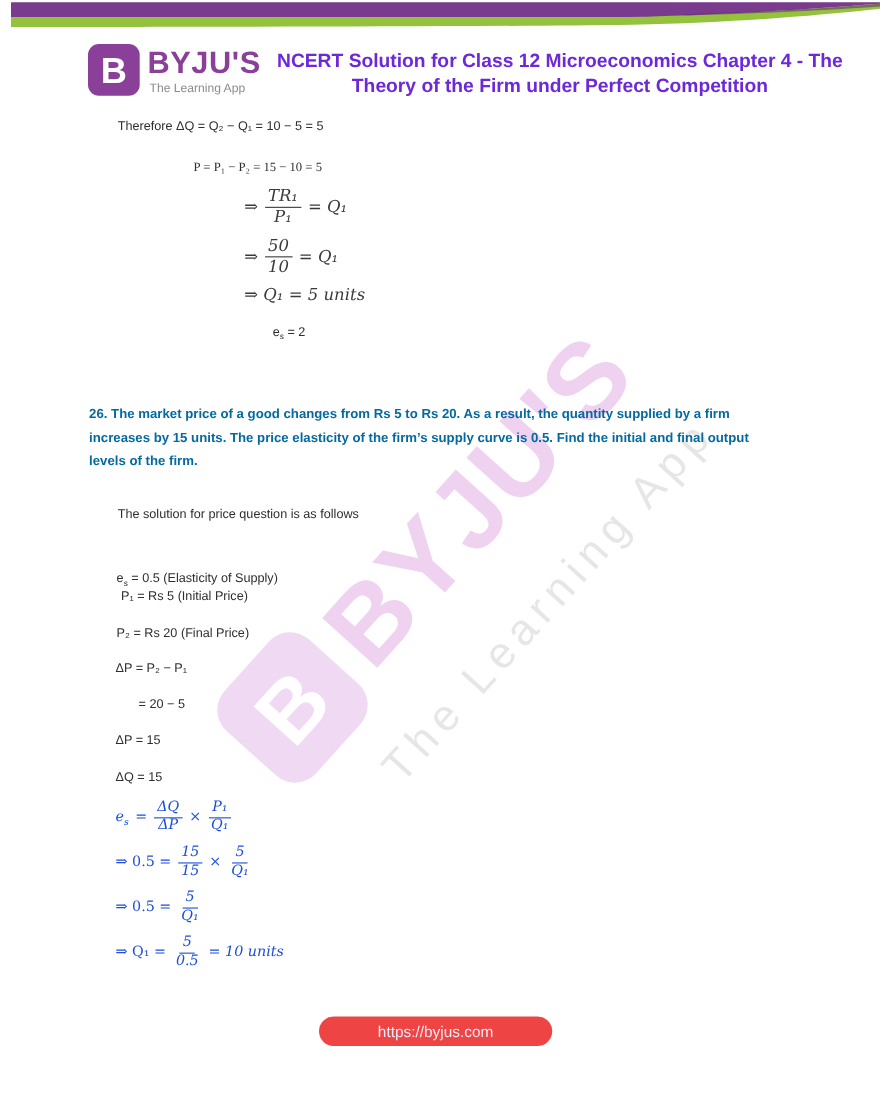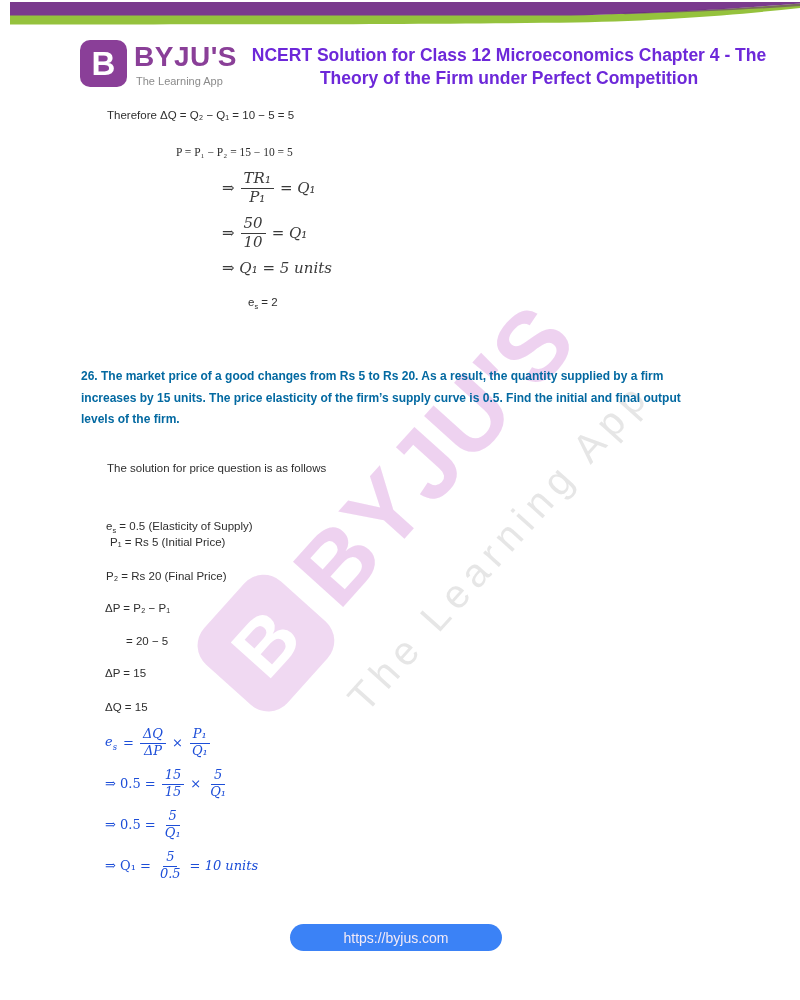--- a/index.html
+++ b/index.html
@@ -51,21 +51,21 @@
   .eq-row { display:flex; align-items:center; gap:6px; margin-bottom:8px; white-space:nowrap; }
   .eq2 .eq-row { margin-bottom:9px; }
   .arrow { font-style:normal; }
   .frac { display:inline-flex; flex-direction:column; align-items:center; line-height:1.15; text-align:center; }
   .frac .fnum { border-bottom:1px solid currentColor; padding:0 3px 1px; }
   .frac .fden { padding:0 3px; }
   sub { font-size:0.65em; }
 
   
   .footer-pill {
-    left:290px; top:924px; width:212px; height:27px; background:#3b82f6;
+    left:290px; top:924px; width:212px; height:27px; background:#ef4444;
     border-radius:14px; display:flex; align-items:center; justify-content:center;
     color:#f3eaf6; font-size:14px; z-index:3; cursor:pointer;
   }
 </style>
 </head>
 <body>
 
 <div class="page">
 
   <svg class="abs swoosh" viewBox="0 0 800 28" xmlns="http://www.w3.org/2000/svg">

